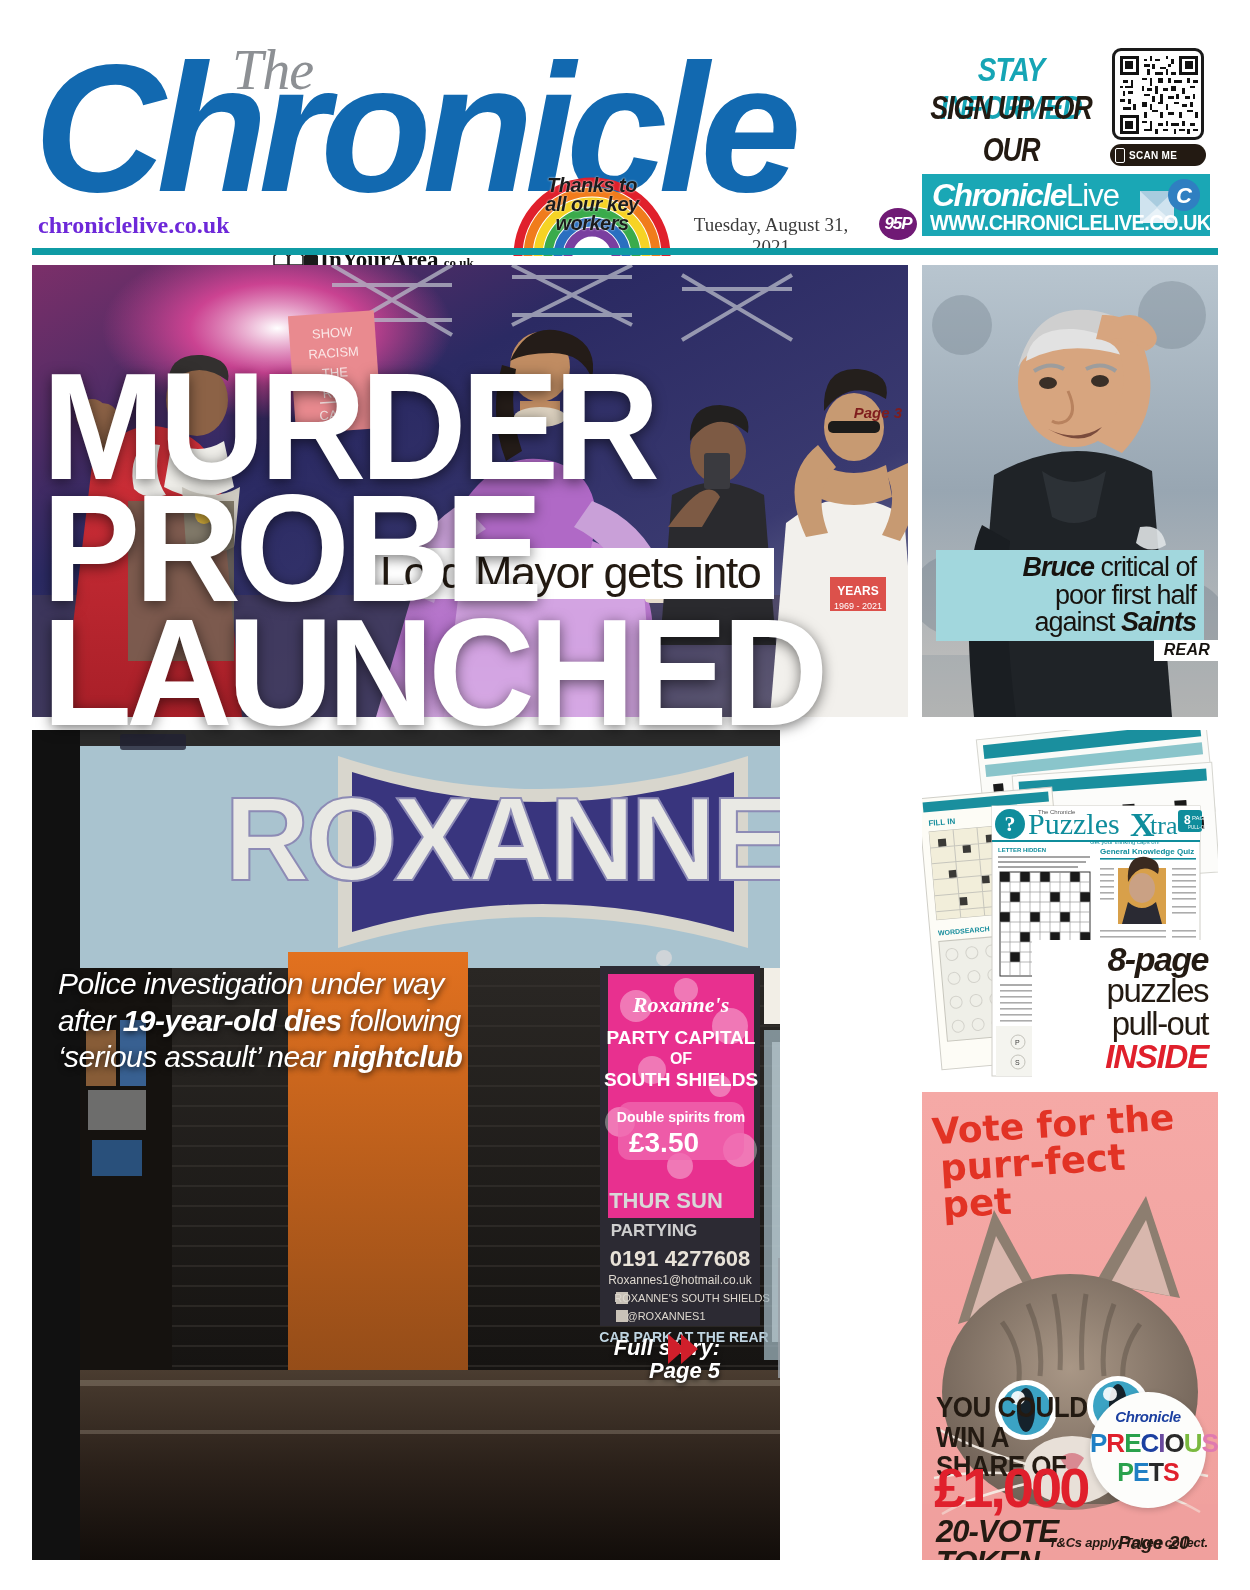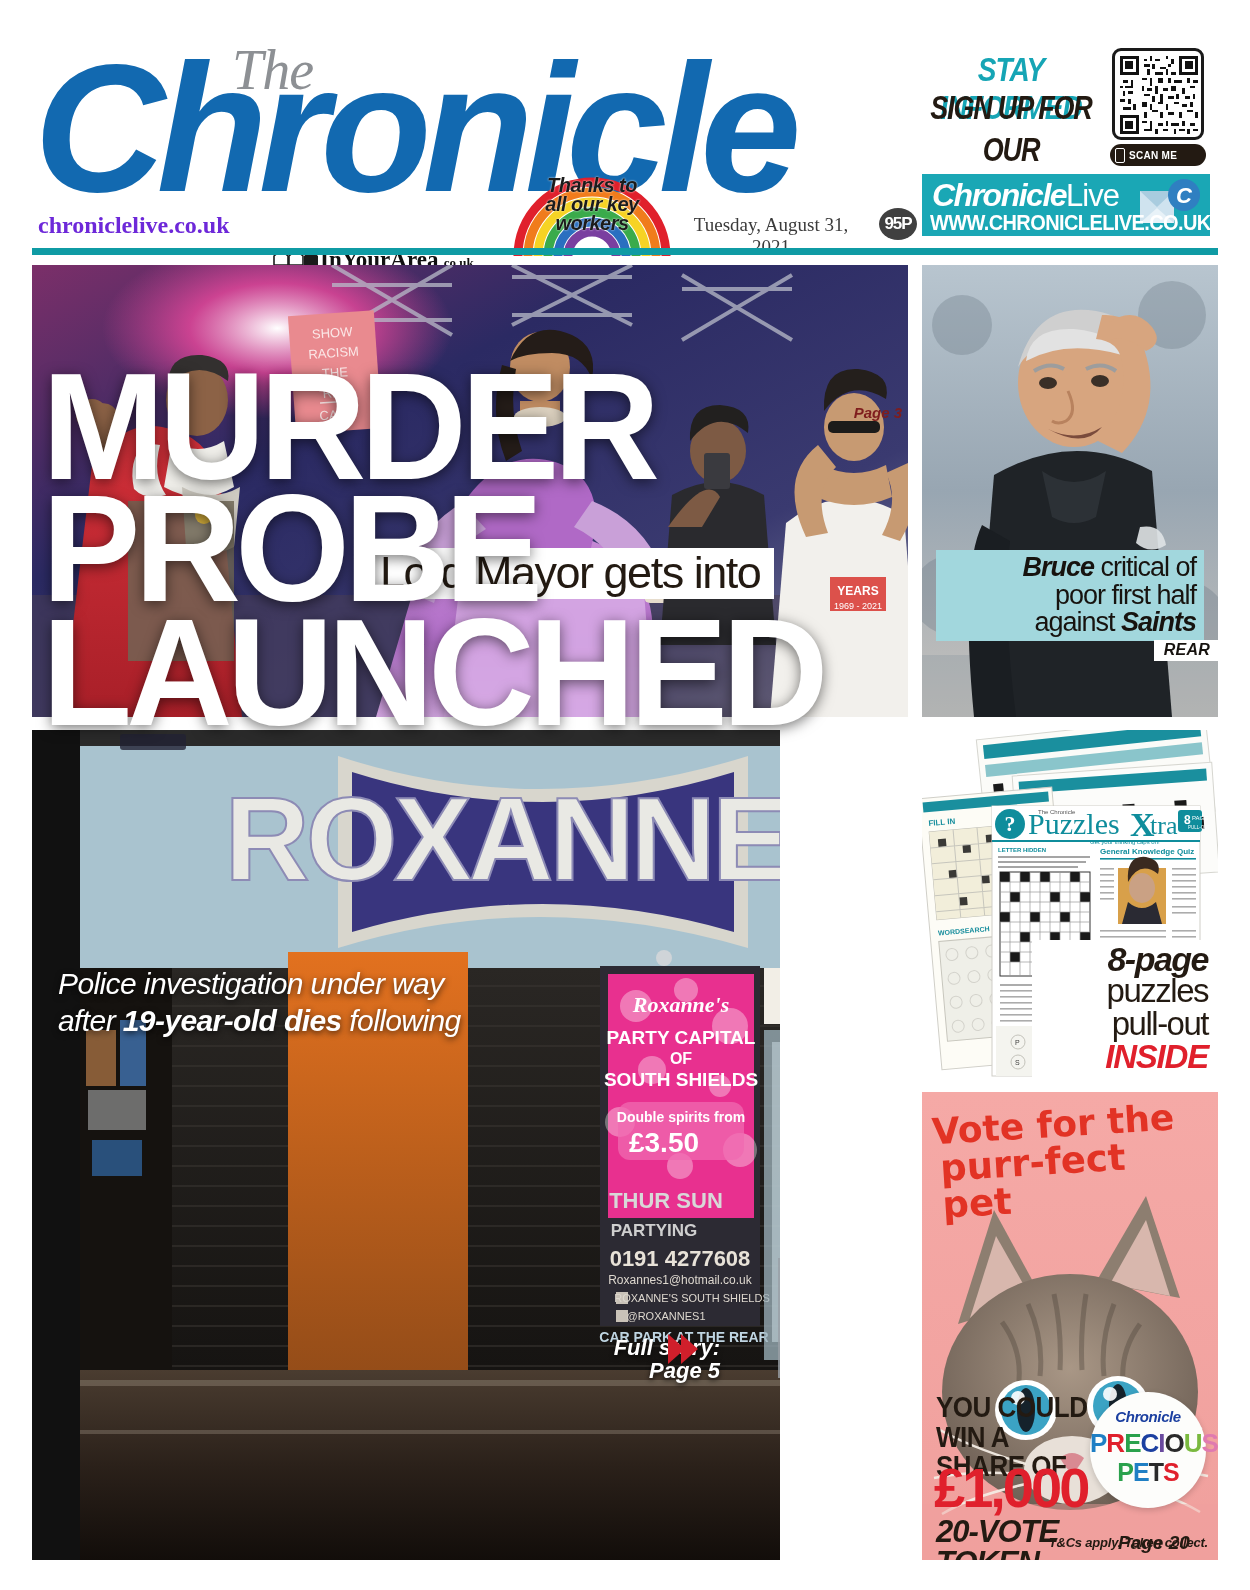--- a/index.html
+++ b/index.html
@@ -37,21 +37,21 @@
     font-family:"Liberation Sans", sans-serif; font-weight:bold; font-style:italic;
     font-size:20px; line-height:0.96; color:#1b1b1b; letter-spacing:-0.5px;
     text-shadow:0 0 2px #fff;
   }
   .mast-date {
     position:absolute; left:676px; top:214px; width:190px; text-align:center;
     font-family:"Liberation Serif", serif; font-size:19px; color:#3b3b3b;
   }
   .price-badge {
     position:absolute; left:879px; top:208px; width:38px; height:32px; border-radius:50%;
-    background:#404040; color:#fff; font-weight:bold; font-size:17px;
+    background:#701a75; color:#fff; font-weight:bold; font-style:italic; font-size:17px;
     display:flex; align-items:center; justify-content:center; letter-spacing:-1px;
   }
 
   
   .promo-stay { position:absolute; left:922px; top:52px; width:178px; text-align:center;
     font-weight:bold; font-style:italic; font-size:28px; color:#16a5b5; letter-spacing:-1px;
     transform:scaleY(1.18); transform-origin:top center; }
   .promo-sign { position:absolute; left:922px; top:88px; width:178px; text-align:center;
     font-weight:bold; font-style:italic; font-size:27px; line-height:1.28; color:#231a12; letter-spacing:-1.2px;
     transform:scaleY(1.2); transform-origin:top center; }
@@ -597,20 +597,21 @@
       </g>
 
       <rect x="812" y="420" width="64" height="44" fill="#c9b38f" opacity="0.7"></rect>
       <circle cx="846" cy="404" r="10" fill="#d8521f" opacity="0.8"></circle>
     </svg>
   </div>
 
   <div class="kicker">
     <div>Police investigation under way</div>
     <div><span>after </span><b>19-year-old dies</b><span> following</span></div>
+    <div><span>‘serious assault’ near </span><b>nightclub</b></div>
   </div>
 </div>
 
 <div class="bighead bh1">MURDER</div>
 <div class="bighead bh2">PROBE</div>
 <div class="bighead bh3">LAUNCHED</div>
 
 <div class="fullstory">
   <div>Full story:</div>
   <div>Page 5</div>

